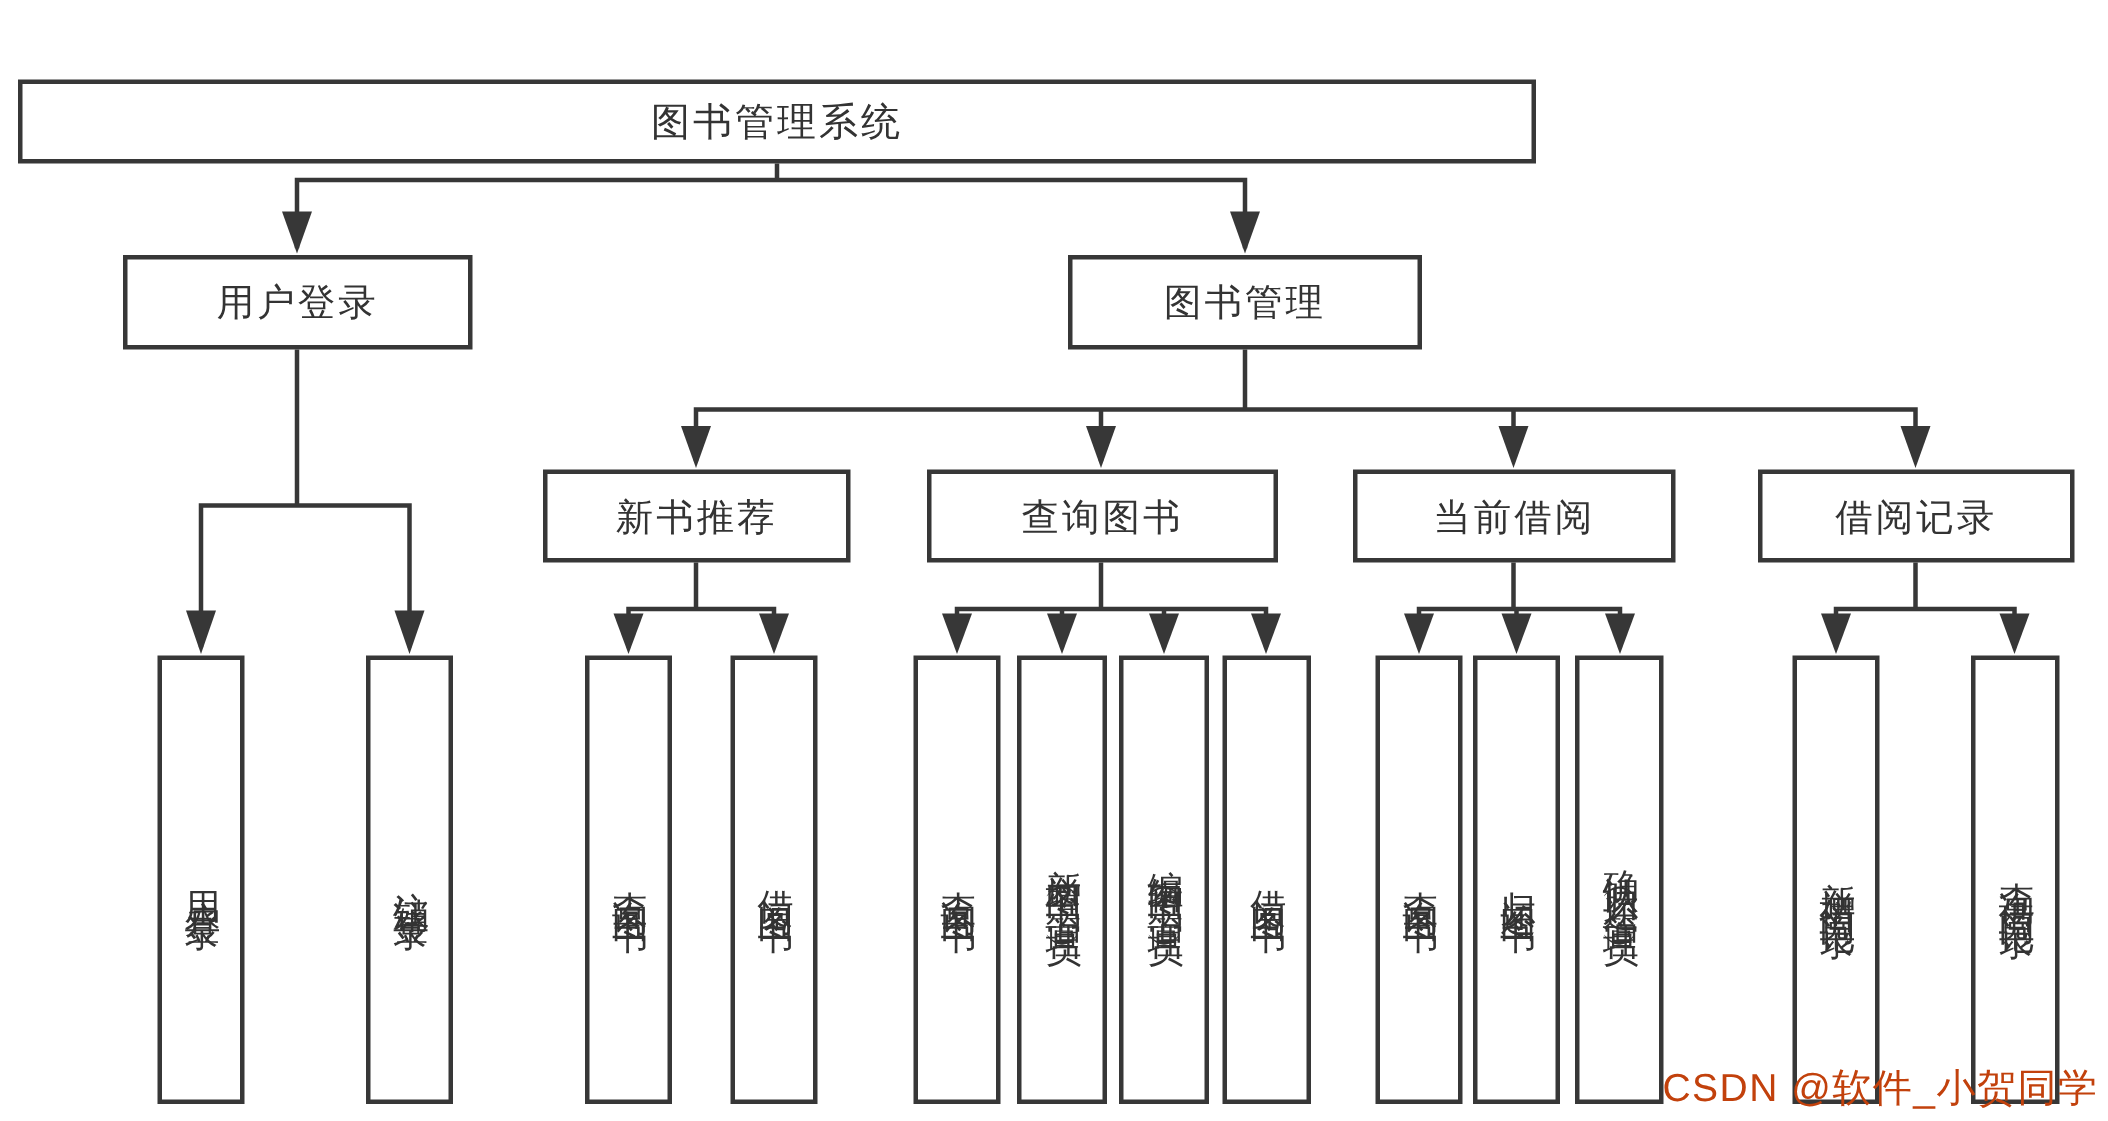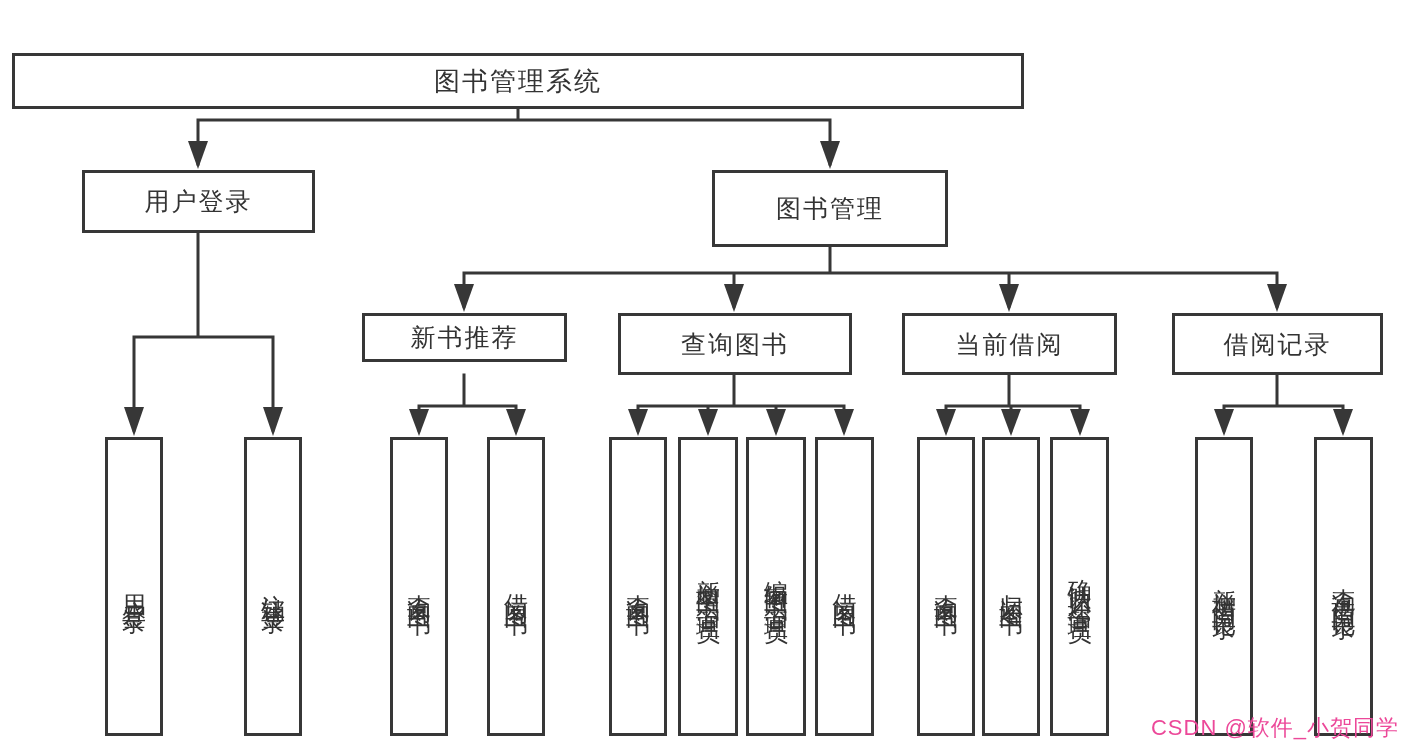--- a/index.html
+++ b/index.html
@@ -57,22 +57,22 @@
     writing-mode: vertical-lr;
     text-orientation: mixed;
     font-size: 24px;
     letter-spacing: 6px;
     line-height: 1;
   }
   .watermark {
     position: absolute;
     right: 6px;
     bottom: 4px;
-    font-size: 22px;
-    color: #ec4899;
+    font-size: 26px;
+    color: #c2410c;
     letter-spacing: 1px;
     z-index: 2;
   }
 </style>
 </head>
 <body>
 
 <div class="stage">
 
   <svg class="connectors" width="1405" height="747" viewBox="0 0 1405 747">
@@ -114,23 +114,23 @@
     <g>
       <path d="M1277 375 V406 M1224 406 H1343 M1224 406 V430 M1343 406 V430"></path>
       <polygon points="1214,409 1234,409 1224,436"></polygon>
       <polygon points="1333,409 1353,409 1343,436"></polygon>
     </g>
   </svg>
 
   <div class="node root" style="left:12px; top:13px; width:1012px; height:56px;">图书管理系统</div>
 
   <div class="node" style="left:82px; top:170px; width:233px; height:63px;">用户登录</div>
-  <div class="node" style="left:712px; top:170px; width:236px; height:77px;">图书管理</div>
+  <div class="node" style="left:712px; top:170px; width:236px; height:63px;">图书管理</div>
 
-  <div class="node" style="left:362px; top:313px; width:205px; height:49px;">新书推荐</div>
+  <div class="node" style="left:362px; top:313px; width:205px; height:62px;">新书推荐</div>
   <div class="node" style="left:618px; top:313px; width:234px; height:62px;">查询图书</div>
   <div class="node" style="left:1172px; top:313px; width:211px; height:62px;">借阅记录</div>
   <div class="node" style="left:902px; top:313px; width:215px; height:62px;">当前借阅</div>
 
   <div class="vnode" style="left:105px; top:437px; width:58px; height:299px;">
     <span>用户登录</span>
   </div>
   <div class="vnode" style="left:244px; top:437px; width:58px; height:299px;">
     <span>注销登录</span>
   </div>

